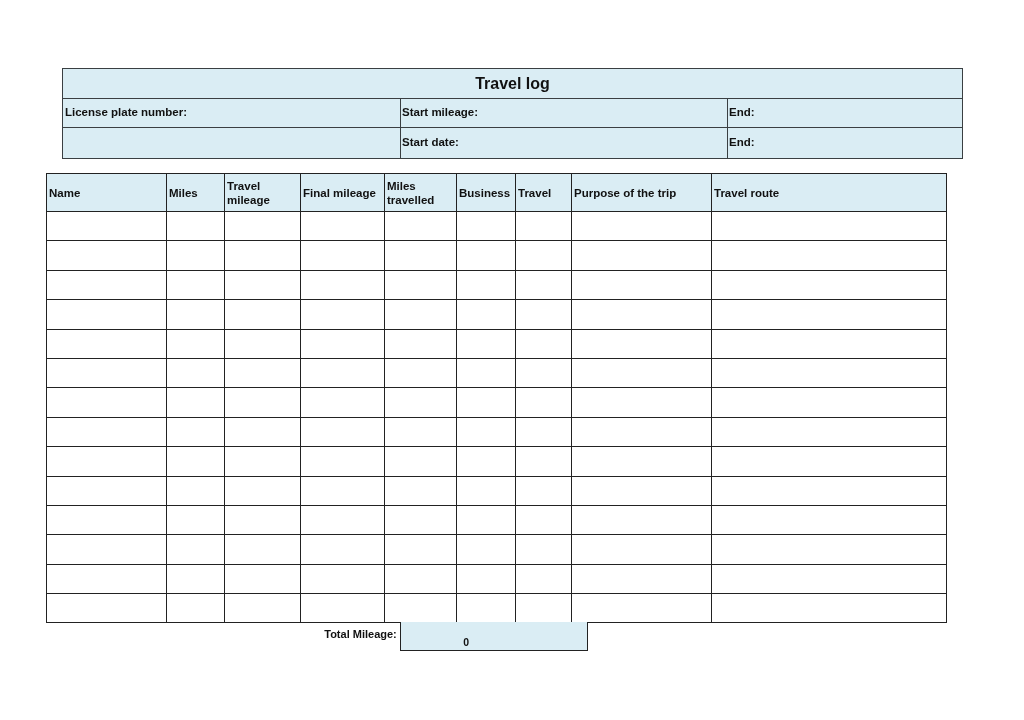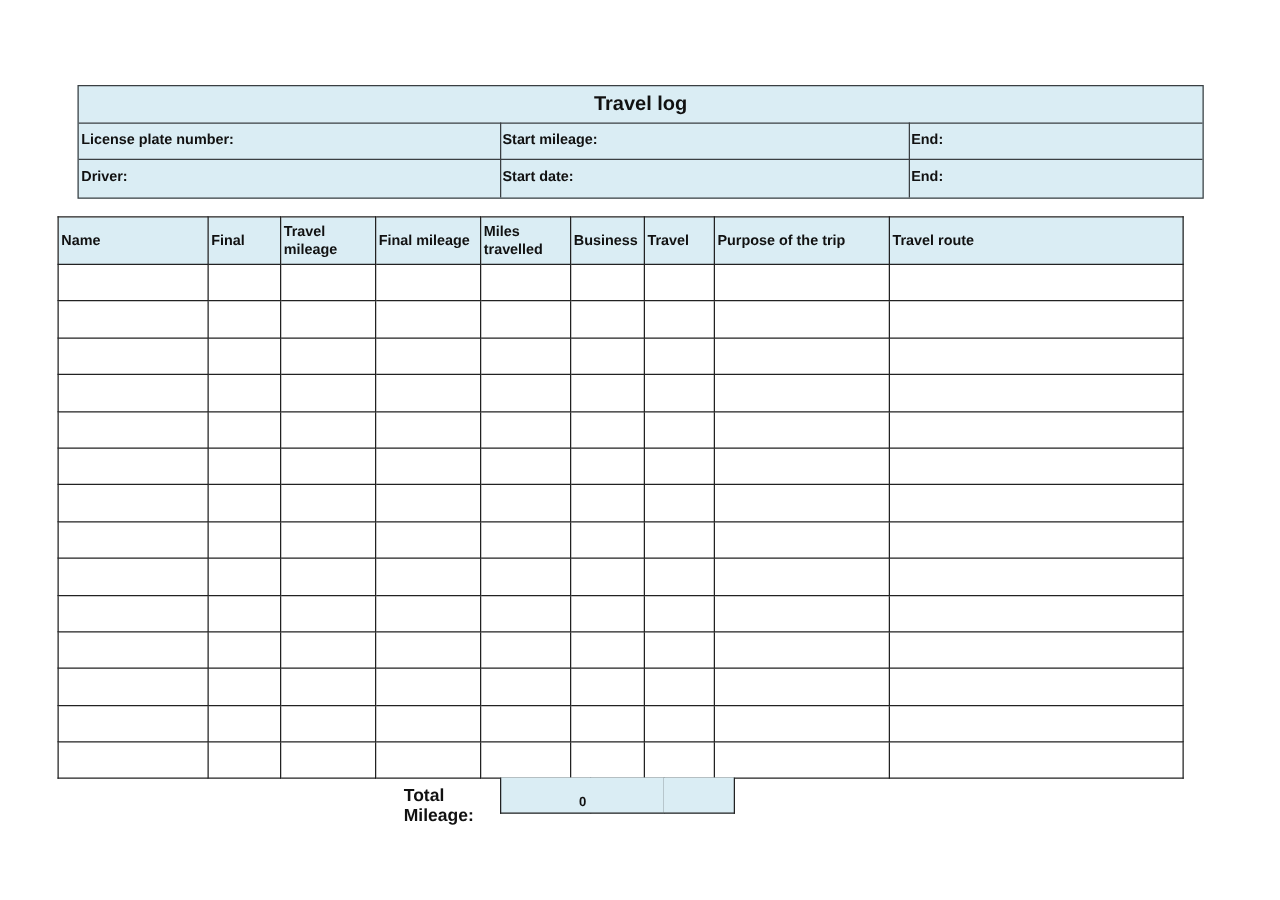--- a/index.html
+++ b/index.html
@@ -11,59 +11,58 @@
     .hline { position: absolute; left: 0; right: 0; height: 0; border-top: 1.5px solid #3a3f42; }
     .vline { position: absolute; width: 0; border-left: 1.5px solid #3a3f42; }
     .title { position: absolute; left: 0; right: 0; top: 0; height: 30px; line-height: 30px;
              text-align: center; font-weight: bold; font-size: 16px; }
     .lbl { position: absolute; font-weight: bold; font-size: 11.5px; line-height: 29px; height: 29px; }
     table.log { position: absolute; left: 46px; top: 173px; border-collapse: collapse; table-layout: fixed; }
     table.log td, table.log th { border: 1.5px solid #222; padding: 0 2px; box-sizing: border-box; }
     table.log th { background: #daedf4; height: 38px; font-size: 11.5px; font-weight: bold;
                    text-align: left; vertical-align: middle; line-height: 14px; }
     table.log td { height: 29.4px; background: #fff; }
-    .total-lbl { left: 290px; top: 628px; width: 108px; text-align: left; font-weight: bold; font-size: 14px; }
+    .total-lbl { left: 290px; top: 628px; width: 108px; text-align: center; font-weight: bold; font-size: 11px; }
     .tcell { top: 622px; height: 29px; border: 1.5px solid #222; border-top: none; background: #daedf4; }
     .tval { position: absolute; right: 3px; bottom: 2px; font-weight: bold; font-size: 10.5px; }
   </style>
 </head>
 <body>
 
 <div class="abs hdrbox blue">
   <div class="title">Travel log</div>
   <div class="hline" style="top:29px"></div>
   <div class="hline" style="top:58px"></div>
   <div class="vline" style="left:337px; top:29px; height:60px"></div>
   <div class="vline" style="left:664px; top:29px; height:60px"></div>
 
   <div class="lbl" style="left:2px; top:29px; width:330px">License plate number:</div>
   <div class="lbl" style="left:339px; top:29px; width:320px">Start mileage:</div>
   <div class="lbl" style="left:666px; top:29px; width:230px">End:</div>
 
-  <div class="lbl" style="left:2px; top:59px; width:330px">Driver:</div>
   <div class="lbl" style="left:339px; top:59px; width:320px">Start date:</div>
   <div class="lbl" style="left:666px; top:59px; width:230px">End:</div>
 </div>
 
 <table class="log" id="logtable" style="width: 900px;">
   <colgroup id="cols">
       <col style="width: 120px;">
       <col style="width: 58px;">
       <col style="width: 76px;">
       <col style="width: 84px;">
       <col style="width: 72px;">
       <col style="width: 59px;">
       <col style="width: 56px;">
       <col style="width: 140px;">
       <col style="width: 235px;">
     </colgroup>
   <thead>
       <tr id="headrow">
         <th>Name</th>
-        <th>Final</th>
+        <th>Miles</th>
         <th>Travel mileage</th>
         <th>Final mileage</th>
         <th>Miles travelled</th>
         <th>Business</th>
         <th>Travel</th>
         <th>Purpose of the trip</th>
         <th>Travel route</th>
       </tr>
     </thead>
   <tbody id="tbody">

